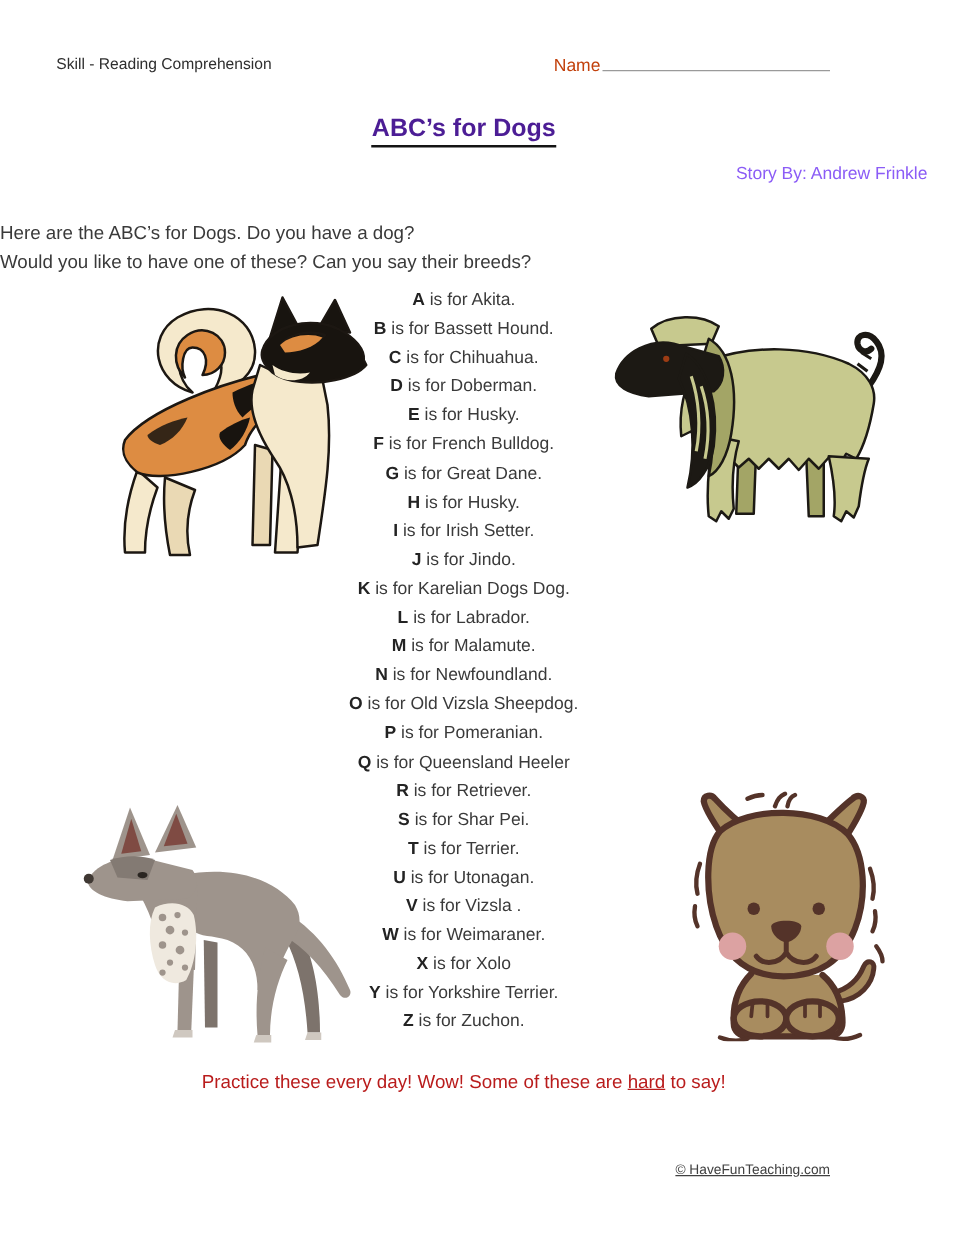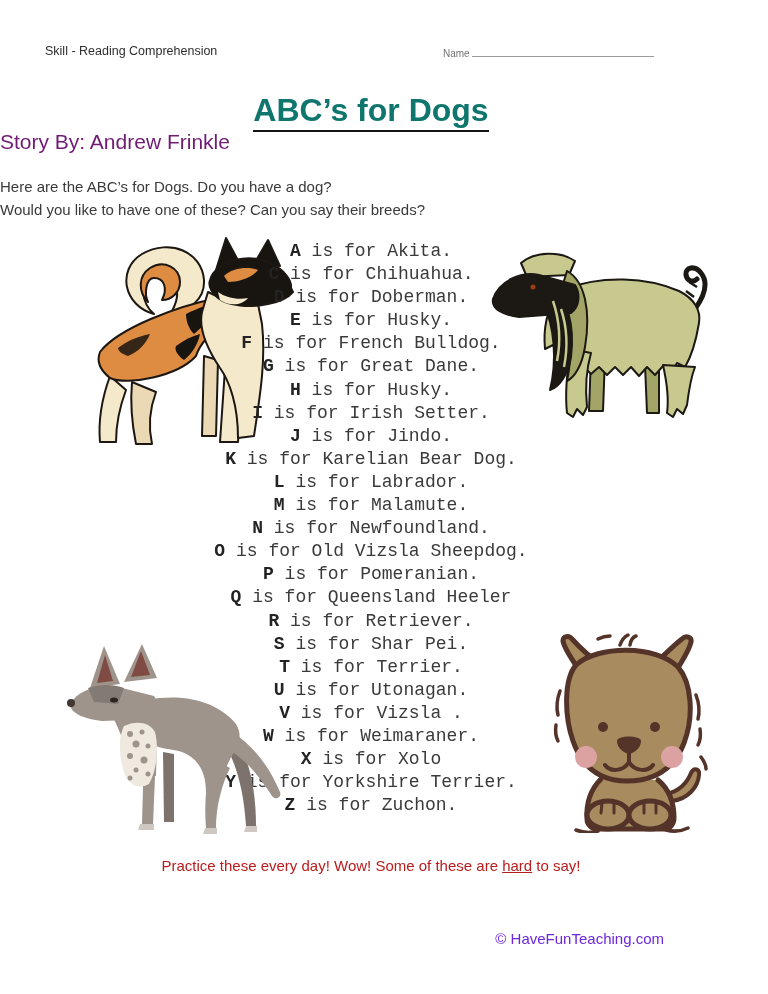--- a/index.html
+++ b/index.html
@@ -1,31 +1,31 @@
 <!DOCTYPE html>
 <html><head>
 <meta charset="utf-8">
 <style>
   html,body{margin:0;padding:0;background:#ffffff;}
   .page{
     position:relative;width:742px;height:994px;background:#ffffff;
     font-family:"Liberation Sans",sans-serif;color:#3a3a3a;overflow:hidden;
   }
   .header-left{position:absolute;left:45px;top:44px;font-size:12.5px;color:#2e2e2e;}
-  .name-field{position:absolute;left:443px;top:44px;font-size:10px;color:#737373;}
+  .name-field{position:absolute;left:443px;top:44px;font-size:14px;color:#c2410c;}
   .name-line{display:inline-block;width:182px;height:12px;border-bottom:1.5px solid #9a9a9a;margin-left:2px;}
   .title-wrap{position:absolute;top:92px;left:0;width:100%;text-align:center;}
-  .title-text{display:inline-block;font-size:32px;font-weight:bold;color:#0f766e;border-bottom:2.5px solid #141414;padding-bottom:1px;}
-  .byline{position:absolute;top:130px;left:0;width:100%;text-align:left;font-size:21px;color:#701a75;}
+  .title-text{display:inline-block;font-size:20px;font-weight:bold;color:#4c1d95;border-bottom:2.5px solid #141414;padding-bottom:1px;}
+  .byline{position:absolute;top:130px;left:0;width:100%;text-align:right;font-size:14px;color:#8b5cf6;}
   .intro{position:absolute;top:175px;left:0;width:100%;text-align:left;font-size:15px;line-height:23px;color:#3a3a3a;}
-  .abc-list{position:absolute;top:240px;left:0;width:100%;text-align:center;font-size:18px;line-height:23.1px;color:#3a3a3a;font-family:Liberation Mono, monospace;}
+  .abc-list{position:absolute;top:228px;left:0;width:100%;text-align:center;font-size:14px;line-height:23.1px;color:#3a3a3a;}
   .abc-line .ltr{font-weight:bold;color:#232323;}
   .practice{position:absolute;top:857px;left:0;width:100%;text-align:center;font-size:15px;color:#b91c1c;}
   .practice .u{text-decoration:underline;}
-  .footer{position:absolute;top:930px;right:78px;font-size:15px;color:#6d28d9;}
+  .footer{position:absolute;top:930px;right:78px;font-size:11px;color:#404040;text-decoration:underline;}
   .fig{position:absolute;}
 </style>
 </head>
 <body>
 
 <div class="page">
 
   <div class="header-left">Skill - Reading Comprehension</div>
 
   <div class="name-field"><span>Name</span><span class="name-line"></span></div>
@@ -94,29 +94,30 @@
       <path d="M6,50 C12,32 34,22 52,26 L88,36 C94,46 92,58 84,64 L32,68 C16,66 4,60 6,50 Z" fill="#1c1914"></path>
       <circle cx="46" cy="38" r="2.5" fill="#9c3c14" stroke="none"></circle>
 
       <path d="M62,34 C80,46 88,76 84,108 C81,126 72,138 63,141 C70,112 68,78 56,54 Z" fill="#1c1914"></path>
       <path d="M74,60 C80,78 81,98 77,118 M66,52 C72,70 74,92 70,112" stroke="#c7c98e" stroke-width="2.5" fill="none"></path>
     </g>
   </svg>
 
   <div class="abc-list">
     <div class="abc-line"><span class="ltr">A</span><span> is for Akita.</span></div>
+    <div class="abc-line"><span class="ltr">B</span><span> is for Bassett Hound.</span></div>
     <div class="abc-line"><span class="ltr">C</span><span> is for Chihuahua.</span></div>
     <div class="abc-line"><span class="ltr">D</span><span> is for Doberman.</span></div>
     <div class="abc-line"><span class="ltr">E</span><span> is for Husky.</span></div>
     <div class="abc-line"><span class="ltr">F</span><span> is for French Bulldog.</span></div>
     <div class="abc-line"><span class="ltr">G</span><span> is for Great Dane.</span></div>
     <div class="abc-line"><span class="ltr">H</span><span> is for Husky.</span></div>
     <div class="abc-line"><span class="ltr">I</span><span> is for Irish Setter.</span></div>
     <div class="abc-line"><span class="ltr">J</span><span> is for Jindo.</span></div>
-    <div class="abc-line"><span class="ltr">K</span><span> is for Karelian Bear Dog.</span></div>
+    <div class="abc-line"><span class="ltr">K</span><span> is for Karelian Dogs Dog.</span></div>
     <div class="abc-line"><span class="ltr">L</span><span> is for Labrador.</span></div>
     <div class="abc-line"><span class="ltr">M</span><span> is for Malamute.</span></div>
     <div class="abc-line"><span class="ltr">N</span><span> is for Newfoundland.</span></div>
     <div class="abc-line"><span class="ltr">O</span><span> is for Old Vizsla Sheepdog.</span></div>
     <div class="abc-line"><span class="ltr">P</span><span> is for Pomeranian.</span></div>
     <div class="abc-line"><span class="ltr">Q</span><span> is for Queensland Heeler</span></div>
     <div class="abc-line"><span class="ltr">R</span><span> is for Retriever.</span></div>
     <div class="abc-line"><span class="ltr">S</span><span> is for Shar Pei.</span></div>
     <div class="abc-line"><span class="ltr">T</span><span> is for Terrier.</span></div>
     <div class="abc-line"><span class="ltr">U</span><span> is for Utonagan.</span></div>

